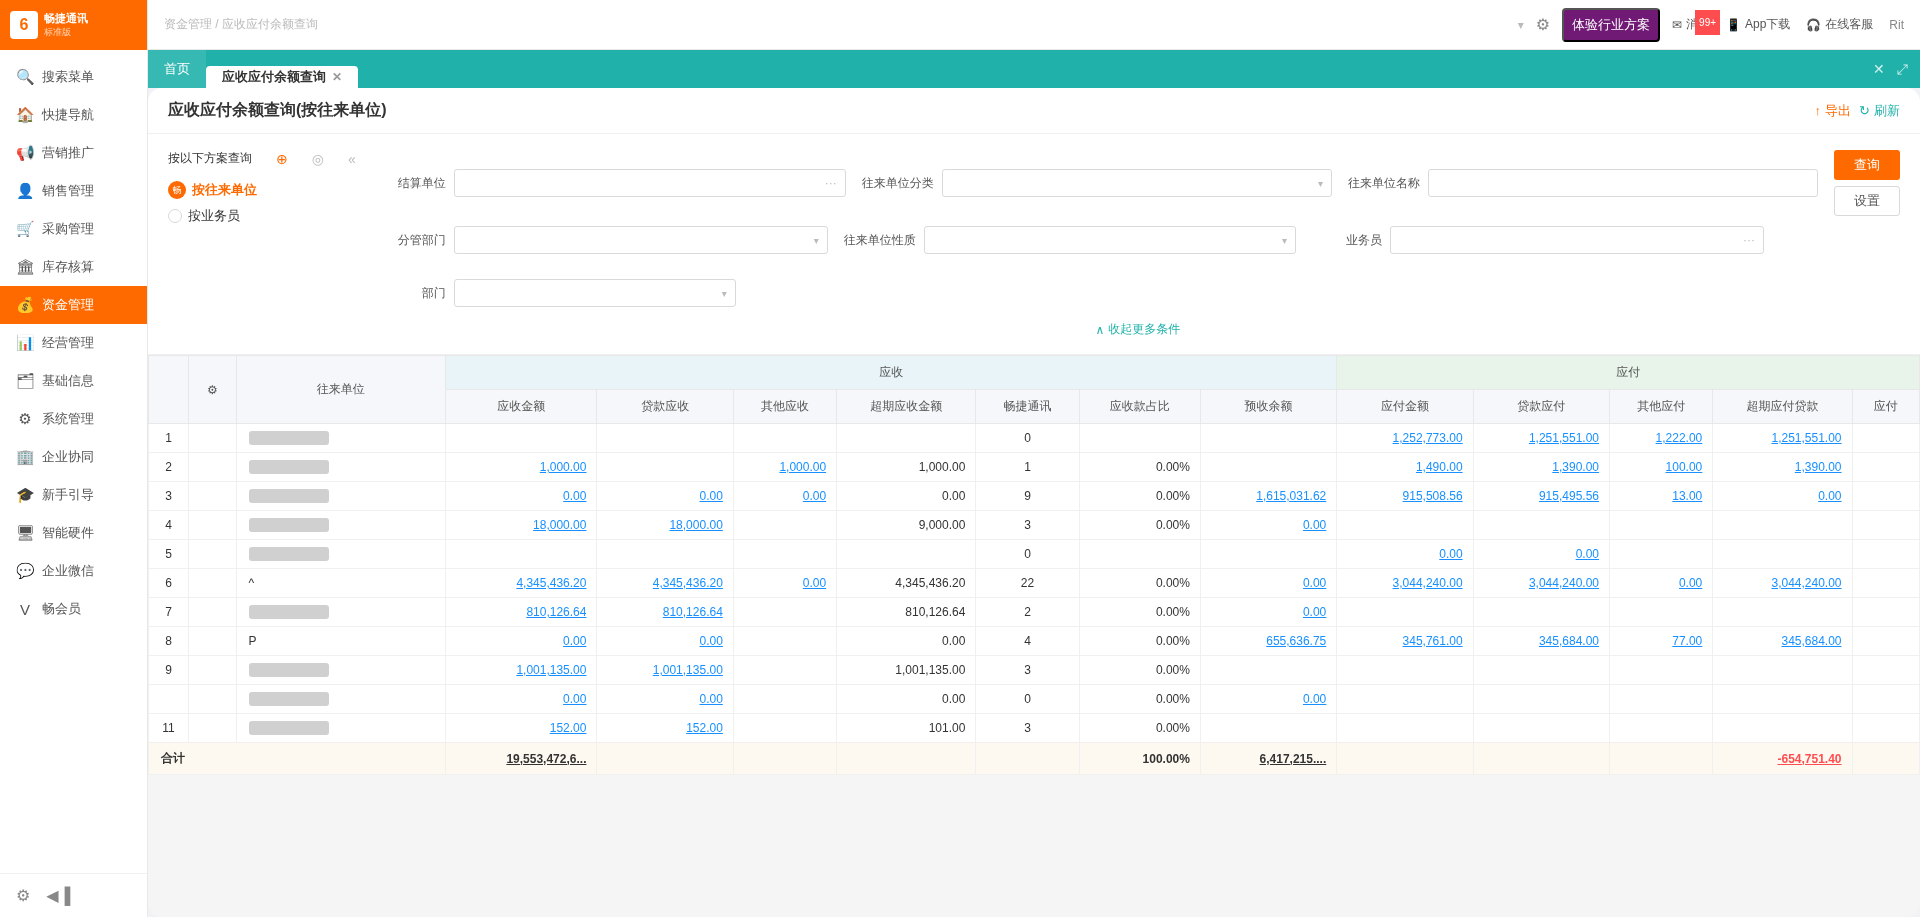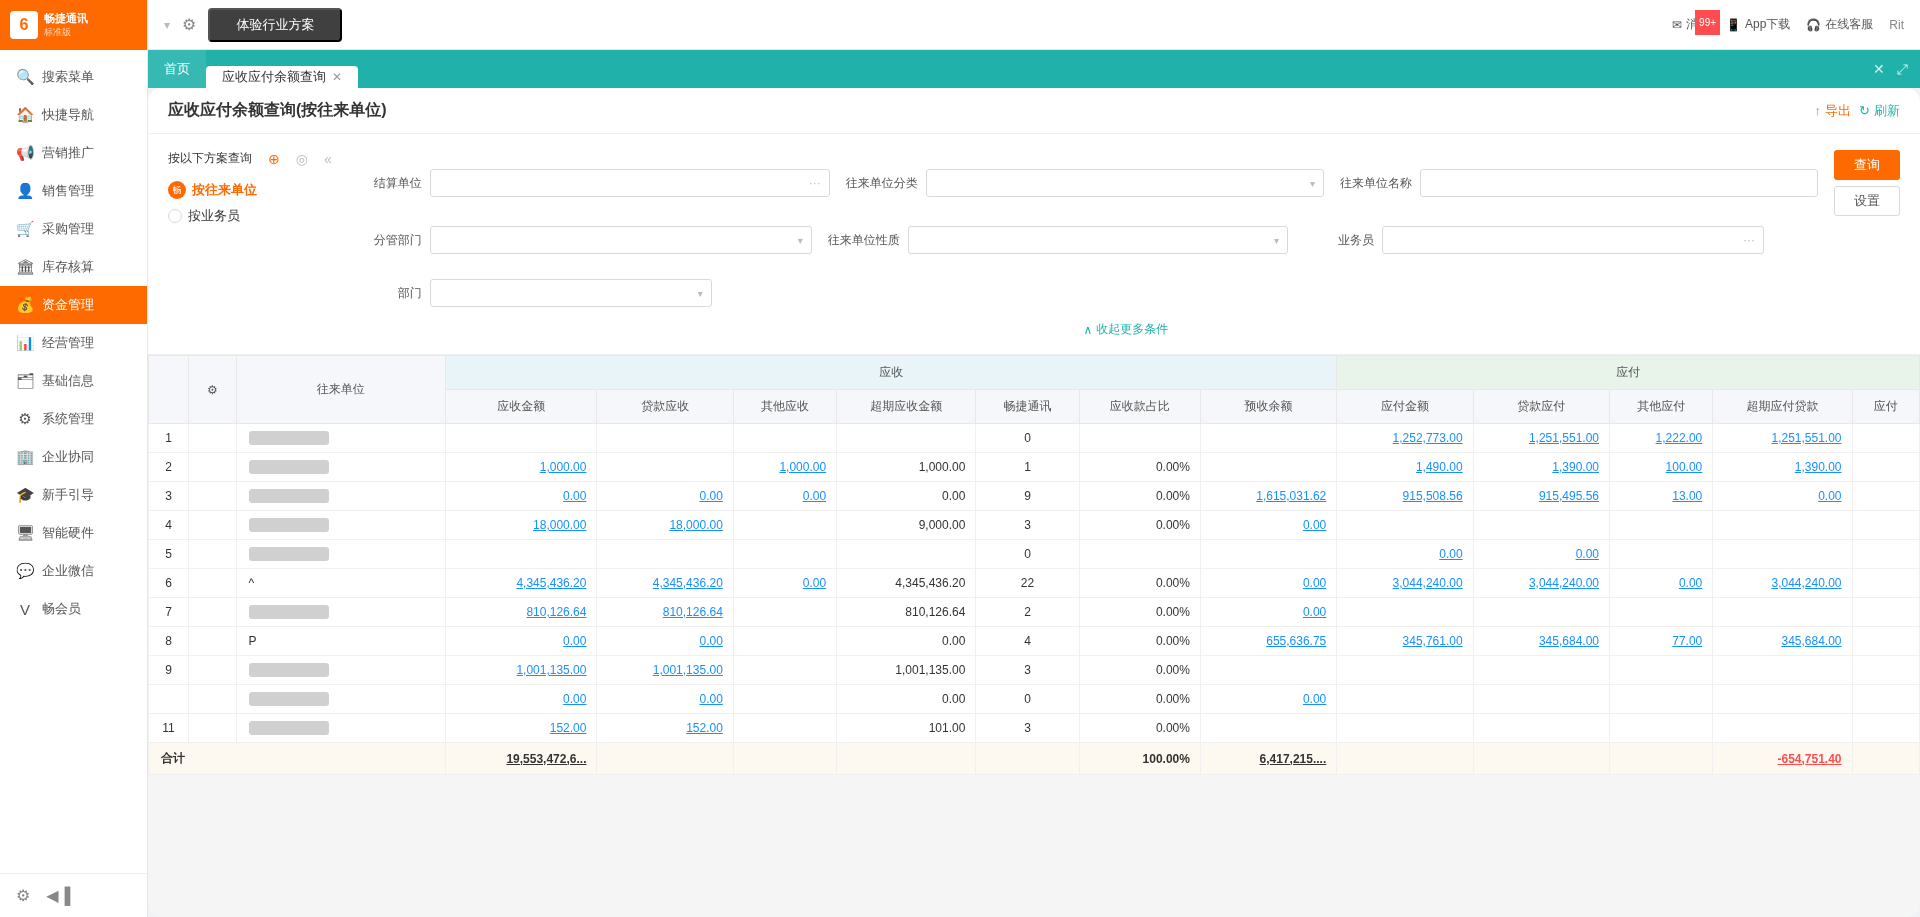--- a/index.html
+++ b/index.html
@@ -24,36 +24,36 @@
     .sidebar-bottom { padding: 12px 16px; display: flex; gap: 16px; border-top: 1px solid #f0f0f0; color: #888; font-size: 16px; cursor: pointer; }
 
     
     .topbar {
       position: fixed; left: 148px; top: 0; right: 0; height: 50px;
       background: #fff; border-bottom: 1px solid #e8e8e8; display: flex; align-items: center; padding: 0 16px; gap: 12px; z-index: 100;
     }
     .topbar-breadcrumb { color: #bbb; font-size: 12px; flex: 1; display: flex; align-items: center; gap: 4px; }
     .topbar-arrow { color: #bbb; font-size: 12px; }
     .topbar-gear { font-size: 16px; color: #888; cursor: pointer; }
-    .topbar-promo { background: #404040; color: #fff; padding: 6px 26px; border-radius: 4px; font-size: 13px; cursor: pointer; white-space: nowrap; }
+    .topbar-promo { background: #701a75; color: #fff; padding: 6px 8px; border-radius: 4px; font-size: 13px; cursor: pointer; white-space: nowrap; }
     .topbar-right { display: flex; align-items: center; gap: 16px; margin-left: auto; }
     .topbar-msg { display: flex; align-items: center; gap: 4px; color: #555; cursor: pointer; font-size: 12px; position: relative; }
     .badge { background: #ff4d4f; color: #fff; font-size: 10px; padding: 7px 4px; border-radius: 0; position: absolute; top: -6px; right: -10px; }
     .topbar-user { color: #888; font-size: 12px; }
 
     
     .tabbar {
       position: fixed; left: 148px; top: 50px; right: 0; height: 38px;
       background: #20b2aa; display: flex; align-items: stretch; z-index: 99;
     }
     .tab-item {
       display: flex; align-items: center; padding: 0 16px; gap: 6px; cursor: pointer; font-size: 13px; color: rgba(255,255,255,0.8);
     }
     .tab-item.home { background: rgba(255,255,255,0.1); color: #fff; }
-    .tab-item.active { background: #fff; color: #333; border-radius: 4px 4px 0 0; margin-top: 16px; }
+    .tab-item.active { background: #fff; color: #333; border-radius: 4px 4px 0 0; margin-top: 16px; font-weight: bold; }
     .tab-close { font-size: 12px; color: #999; }
     .tab-window-controls { margin-left: auto; display: flex; align-items: center; gap: 12px; padding: 0 12px; color: rgba(255,255,255,0.8); font-size: 16px; cursor: pointer; }
 
     
     .main-content {
       position: fixed; left: 148px; top: 88px; right: 0; bottom: 0;
       background: #f5f5f5; overflow: hidden; display: flex; flex-direction: column; border-radius: 14px;
     }
     .page-header {
       background: #fff; padding: 12px 20px; display: flex; align-items: center; justify-content: space-between;
@@ -61,21 +61,21 @@
     }
     .page-title { font-size: 16px; font-weight: bold; color: #333; }
     .page-actions { display: flex; gap: 8px; align-items: center; }
     .btn-export { display: flex; align-items: center; gap: 4px; color: #ff6a00; cursor: pointer; font-size: 13px; }
     .btn-refresh { display: flex; align-items: center; gap: 4px; color: #20b2aa; cursor: pointer; font-size: 13px; }
 
     
     .search-panel {
       background: #fff; padding: 16px 20px 12px; border-bottom: 1px solid #f0f0f0;
     }
-    .search-toolbar { display: flex; align-items: center; gap: 16px; margin-bottom: 12px; }
+    .search-toolbar { display: flex; align-items: center; gap: 24px; margin-bottom: 12px; }
     .search-field { display: flex; align-items: center; gap: 8px; flex: 1; }
     .field-label { color: #555; font-size: 12px; white-space: nowrap; min-width: 70px; text-align: right; }
     .field-input {
       flex: 1; height: 28px; border: 1px solid #d9d9d9; border-radius: 3px; padding: 0 8px;
       font-size: 12px; color: #333; background: #fff; display: flex; align-items: center; justify-content: space-between;
     }
     .field-input-text { color: #999; }
     .dropdown-arrow { color: #bbb; font-size: 10px; }
     .search-methods { display: flex; flex-direction: column; gap: 4px; }
     .method-item { display: flex; align-items: center; gap: 6px; font-size: 13px; cursor: pointer; padding: 2px 0; }
@@ -191,20 +191,23 @@
       <span>畅会员</span>
     </div>
   </div>
   <div class="sidebar-bottom">
     <span>⚙</span>
     <span>◀▐</span>
   </div>
 </div>
 
 <div class="topbar">
+  <div class="topbar-breadcrumb">
+    <span style="color:#bbb;font-size:12px;">资金管理 / 应收应付余额查询</span>
+  </div>
   <span class="topbar-arrow">▾</span>
   <span class="topbar-gear">⚙</span>
   <button class="topbar-promo">体验行业方案</button>
   <div class="topbar-right">
     <div class="topbar-msg">
       <span>✉</span>
       <span>消息</span>
       <span class="badge">99+</span>
     </div>
     <div class="topbar-msg">

